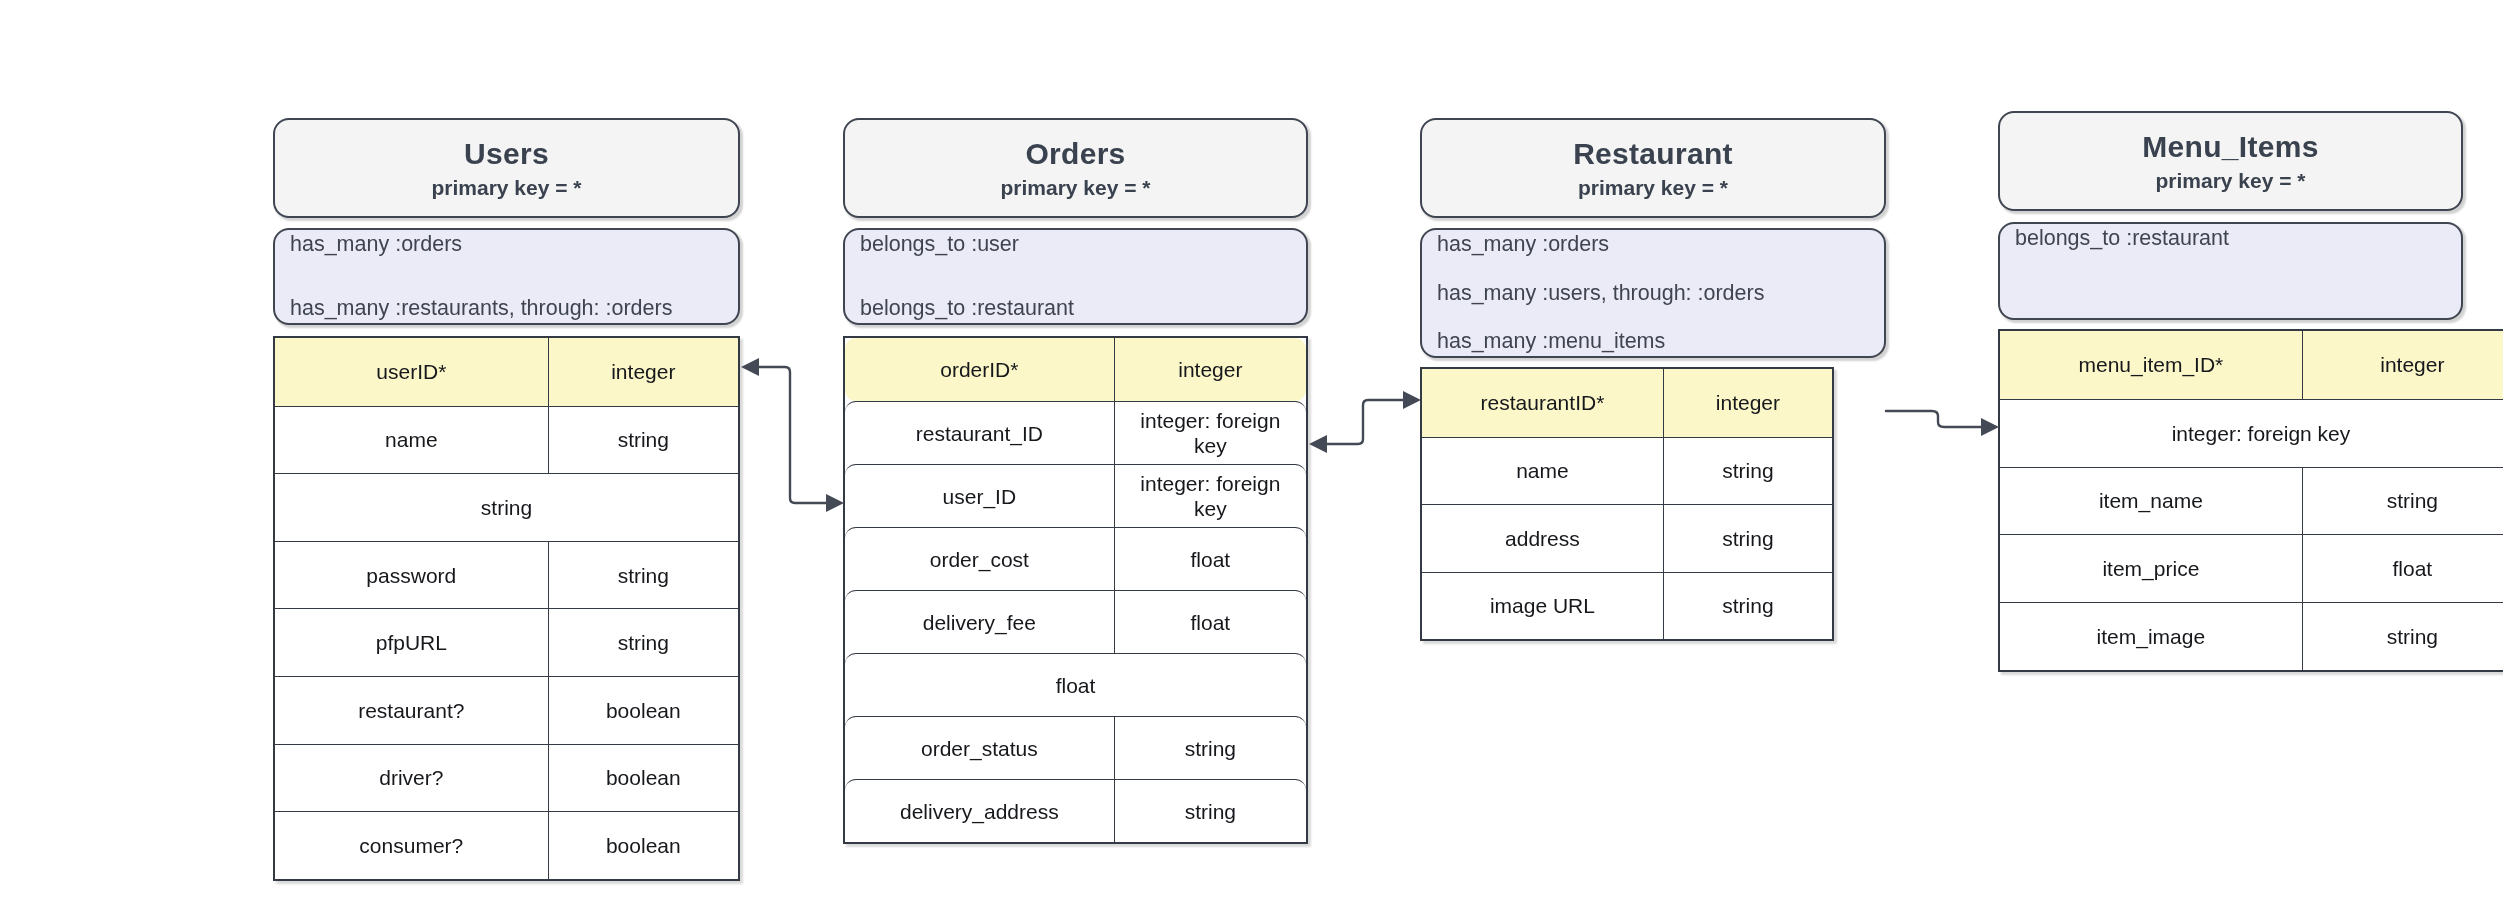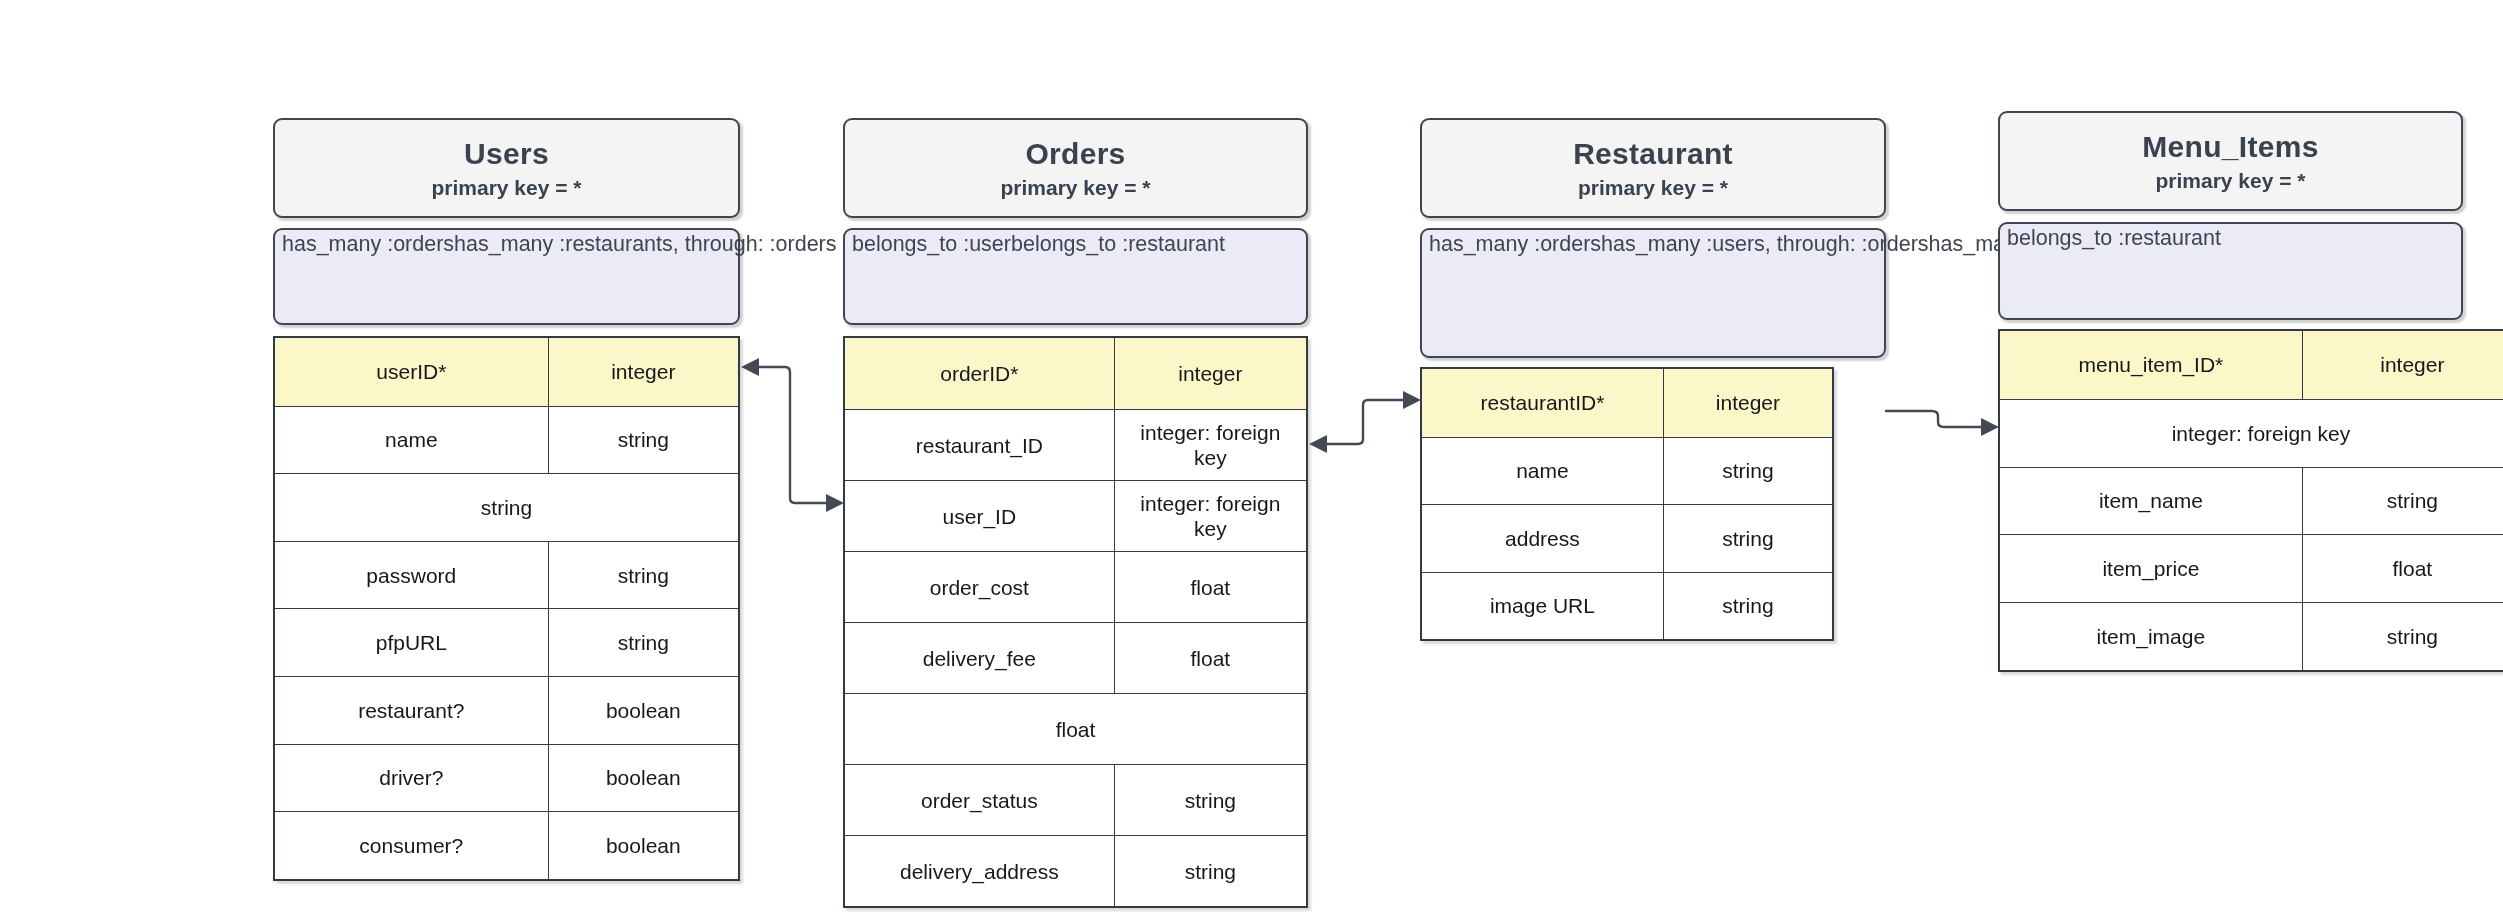--- a/index.html
+++ b/index.html
@@ -8,21 +8,21 @@
     width: 2503px;
     height: 918px;
     background: var(--background, #fff);
     font-family: "Liberation Sans", sans-serif;
     overflow: hidden;
   }
   .box {
     position: absolute;
     box-sizing: border-box;
     border: 2px solid var(--box-border, #3f4651);
-    border-radius: 9px;
+    border-radius: 16px;
     box-shadow: 2.5px 2.5px 2px rgba(0,0,0,0.18);
   }
   .header-box {
     background: var(--header-fill, #f4f4f4);
     display: flex;
     flex-direction: column;
     align-items: center;
     justify-content: center;
     gap: 5px;
   }
@@ -33,23 +33,23 @@
     letter-spacing: 0.3px;
   }
   .entity-subtitle {
     font-size: 21px;
     font-weight: bold;
     color: var(--title-text, #39424e);
   }
   .rel-box {
     background: var(--relationship-fill, #ebebf8);
     display: flex;
-    flex-direction: row;
-    justify-content: flex-start;
-    padding-left: 7px;
+    flex-direction: column;
+    justify-content: space-between;
+    padding-left: 15px;
     padding-right: 4px;
   }
   .rel-line {
     font-size: 21.5px;
     line-height: 29px;
     color: var(--relationship-text, #3f4450);
     white-space: nowrap;
   }
   .etable {
     position: absolute;
@@ -77,21 +77,21 @@
     color: var(--cell-text, #16181c);
     padding: 0 18px;
   }
   .cell.name { border-right: 1.4px solid var(--table-border, #343a43); }
   .cell.type { flex: 1 1 auto; }
 
   
   .t-users .erow { height: 67.6px; }
   .t-users .cell.name { flex: 0 0 59.1%; }
   
-  .t-orders .erow { height: 71px; }
+  .t-orders .erow { height: 63px; border-radius: 11px; }
   .t-orders .cell.name { flex: 0 0 58.5%; }
   
   .t-restaurant .erow { height: 67.5px; }
   .t-restaurant .cell.name { flex: 0 0 59.0%; }
   
   .t-menu .erow { height: 67.8px; }
   .t-menu .cell.name { flex: 0 0 58.0%; }
 
   
   #users-header      { left: 273px;  top: 118px; width: 467px; height: 100px; }

